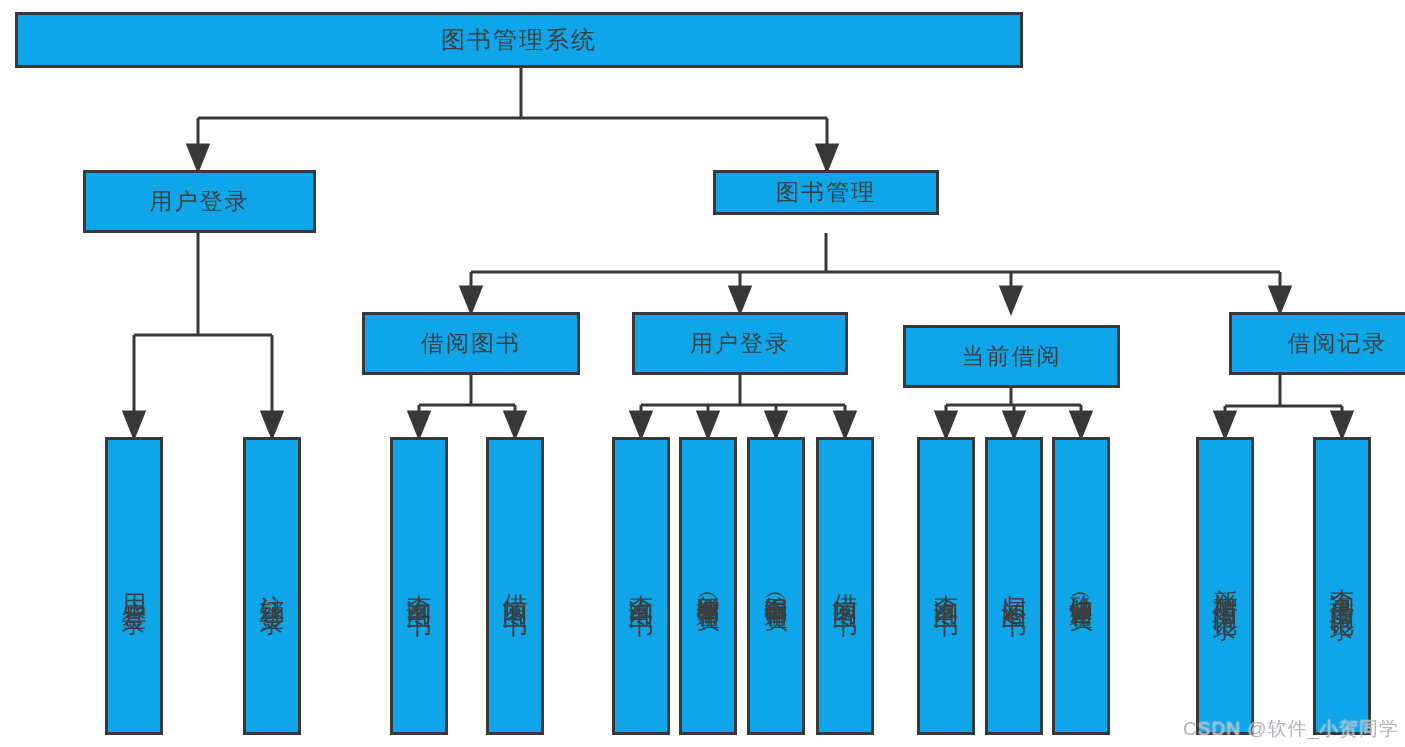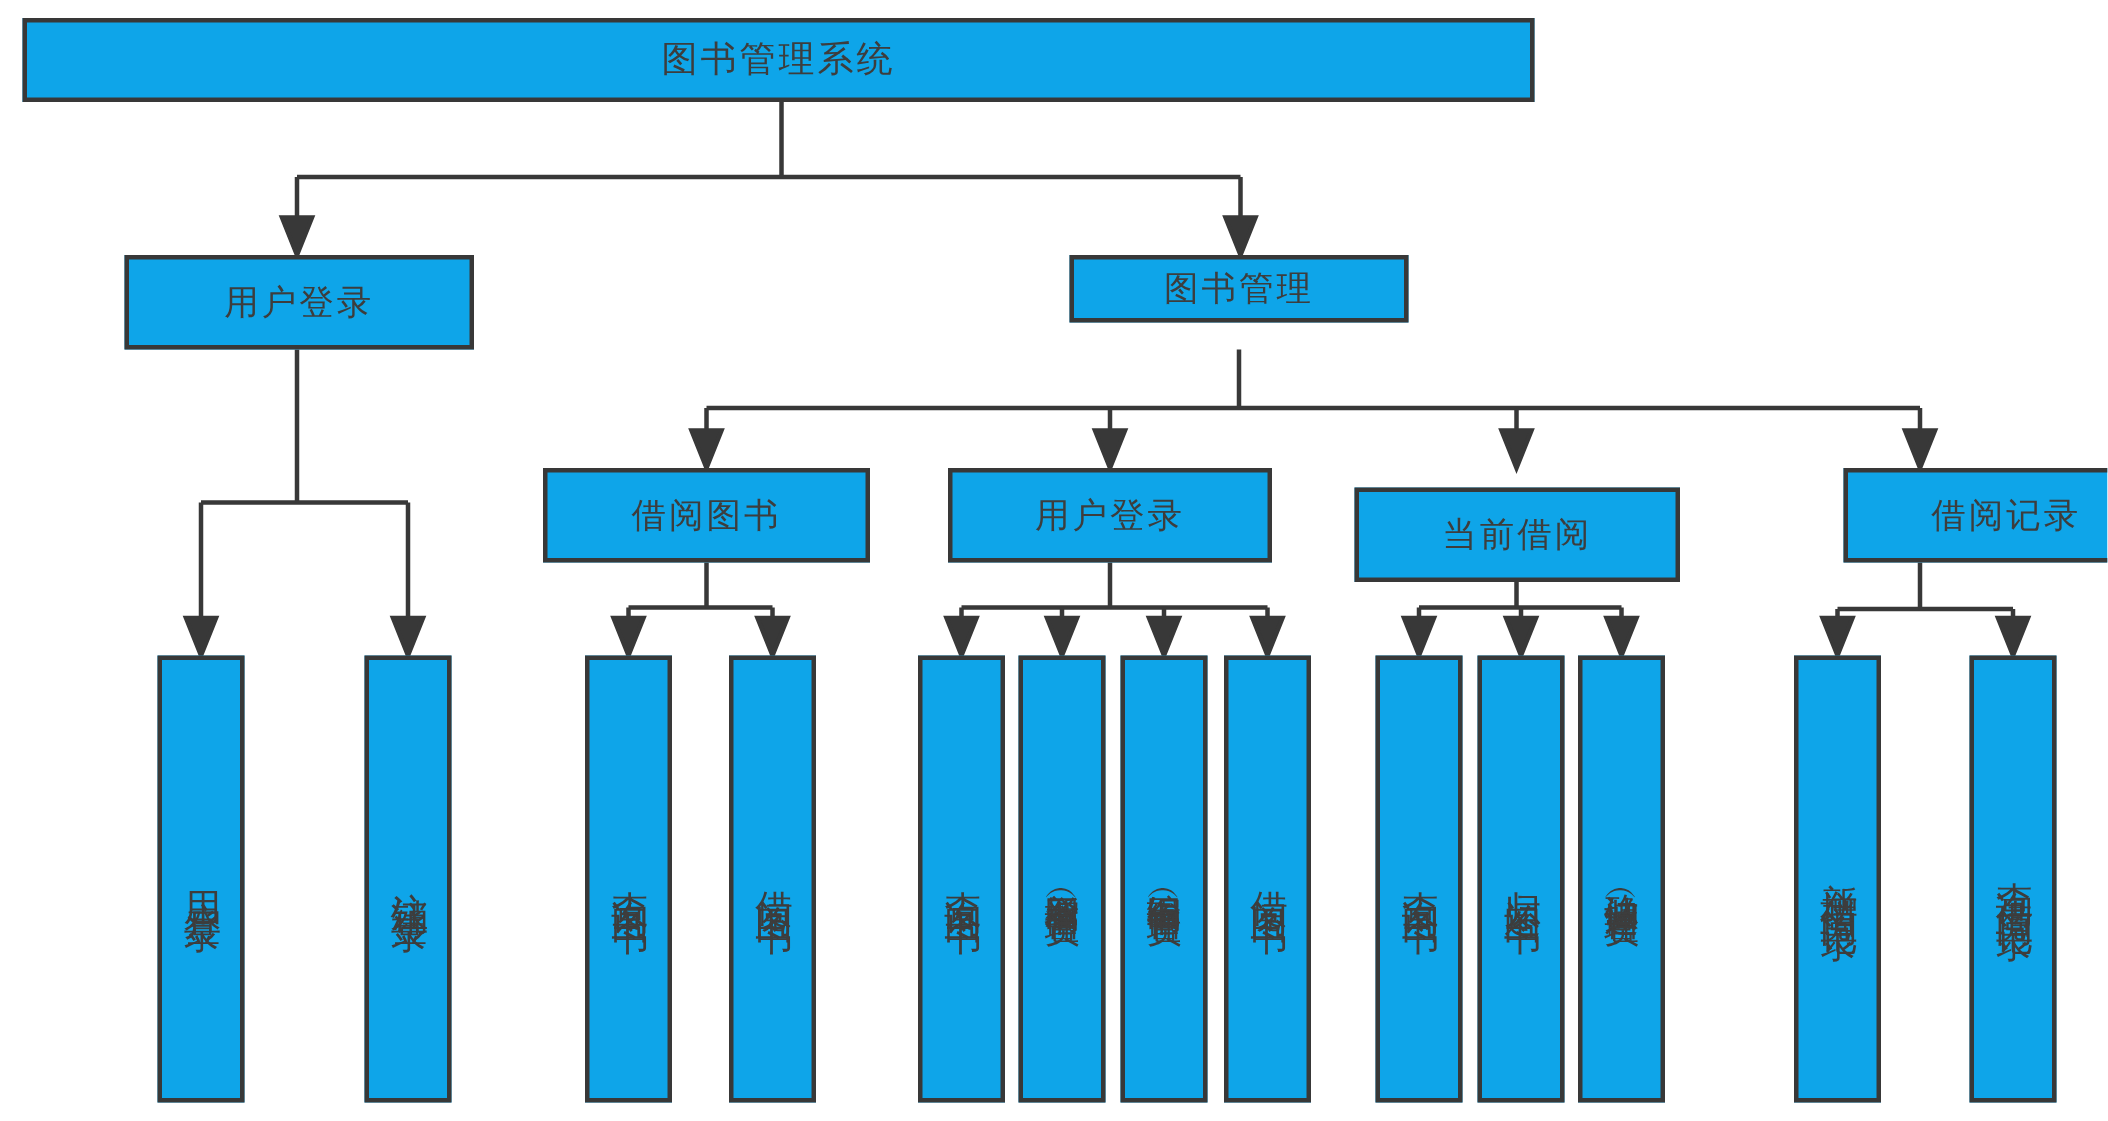--- a/index.html
+++ b/index.html
@@ -165,14 +165,15 @@
     <span class="vlabel long">确认归还（管理员）</span>
   </div>
 
   <div class="box vbox" style="left:1196px">
     <span class="vlabel">新增借阅记录</span>
   </div>
   <div class="box vbox" style="left:1313px">
     <span class="vlabel">查询借阅记录</span>
   </div>
 
+  <div class="watermark">CSDN @软件_小贺同学</div>
 
 </div>
 
 </body></html>

